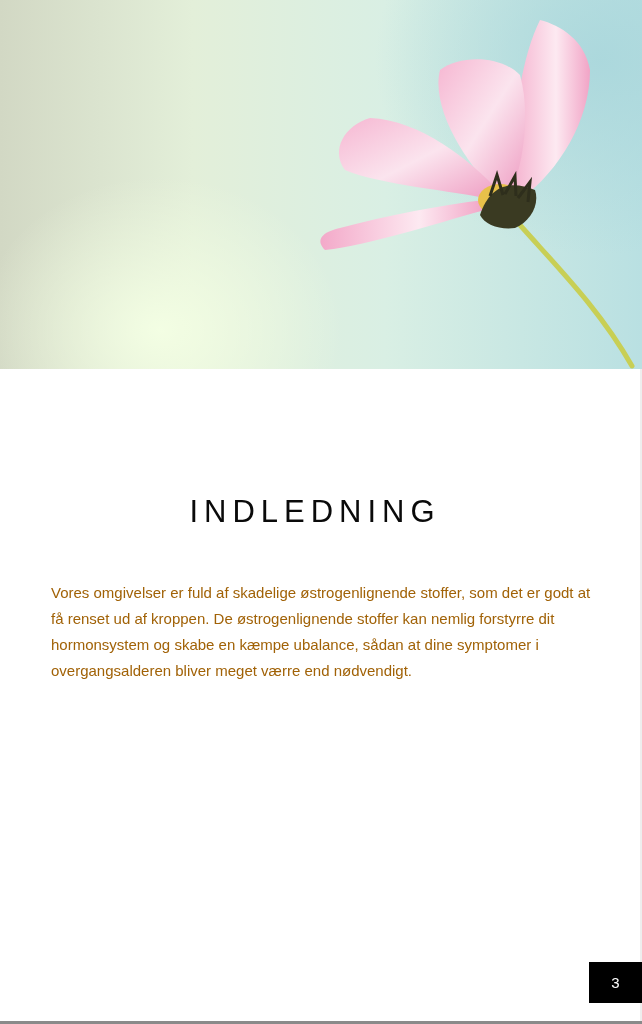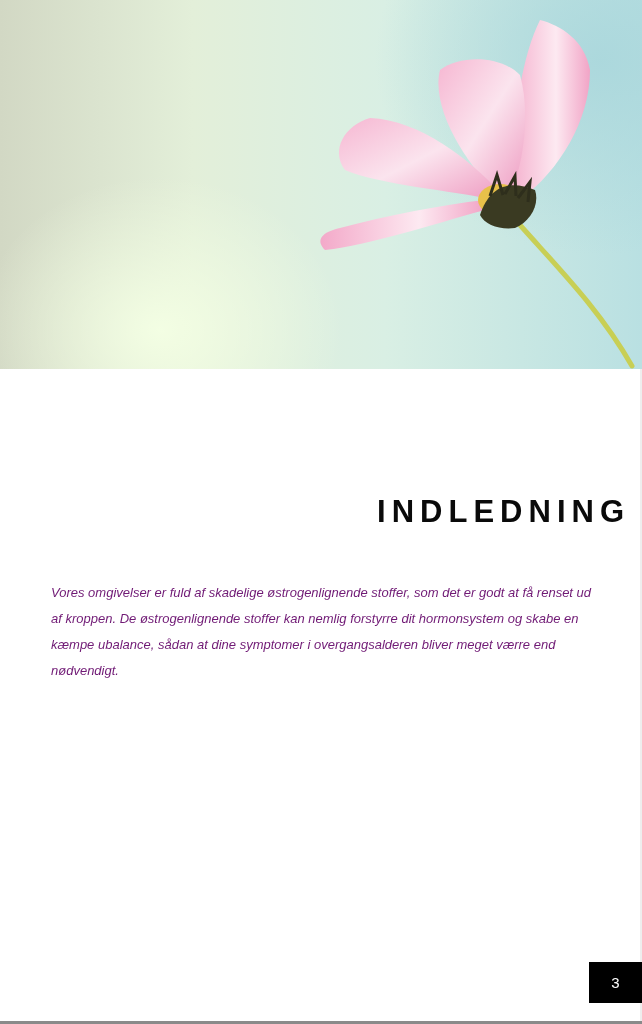--- a/index.html
+++ b/index.html
@@ -17,28 +17,28 @@
         linear-gradient(90deg, #d2d8c4 0%, #e3efd9 30%, #d9efe4 60%, #b9e0e2 100%);
     }
     .hero svg { position: absolute; left: 0; top: 0; }
     .right-rule {
       position: absolute; left: 640px; top: 369px; width: 2px; height: 655px; background: #eeeeee;
     }
     .bottom-rule {
       position: absolute; left: 0; top: 1021px; width: 642px; height: 3px; background: #8a8a8a;
     }
     .title {
-      position: absolute; left: 0; top: 473px; width: 630px; text-align: right;
-      font-family: "Liberation Sans", sans-serif; font-weight: 700;
+      position: absolute; left: 0; top: 473px; width: 630px; text-align: center;
+      font-family: "Liberation Sans", sans-serif; font-weight: 400;
       font-size: 31px; letter-spacing: 6px; color: #0a0a0a;
     }
     .body-text {
       position: absolute; left: 51px; top: 580px; width: 545px;
       font-family: "Liberation Sans", sans-serif;
-      font-size: 13px; line-height: 26px; color: #701a75; font-style: italic;
+      font-size: 15px; line-height: 26px; color: #a16207;
     }
     .body-text p { margin: 0 0 26px 0; }
     .page-num {
       position: absolute; left: 589px; top: 962px; width: 53px; height: 41px;
       background: #000000; color: #ffffff;
       display: flex; align-items: center; justify-content: center;
       font-family: "Liberation Sans", sans-serif; font-size: 15px;
     }
   </style>
 </head>

